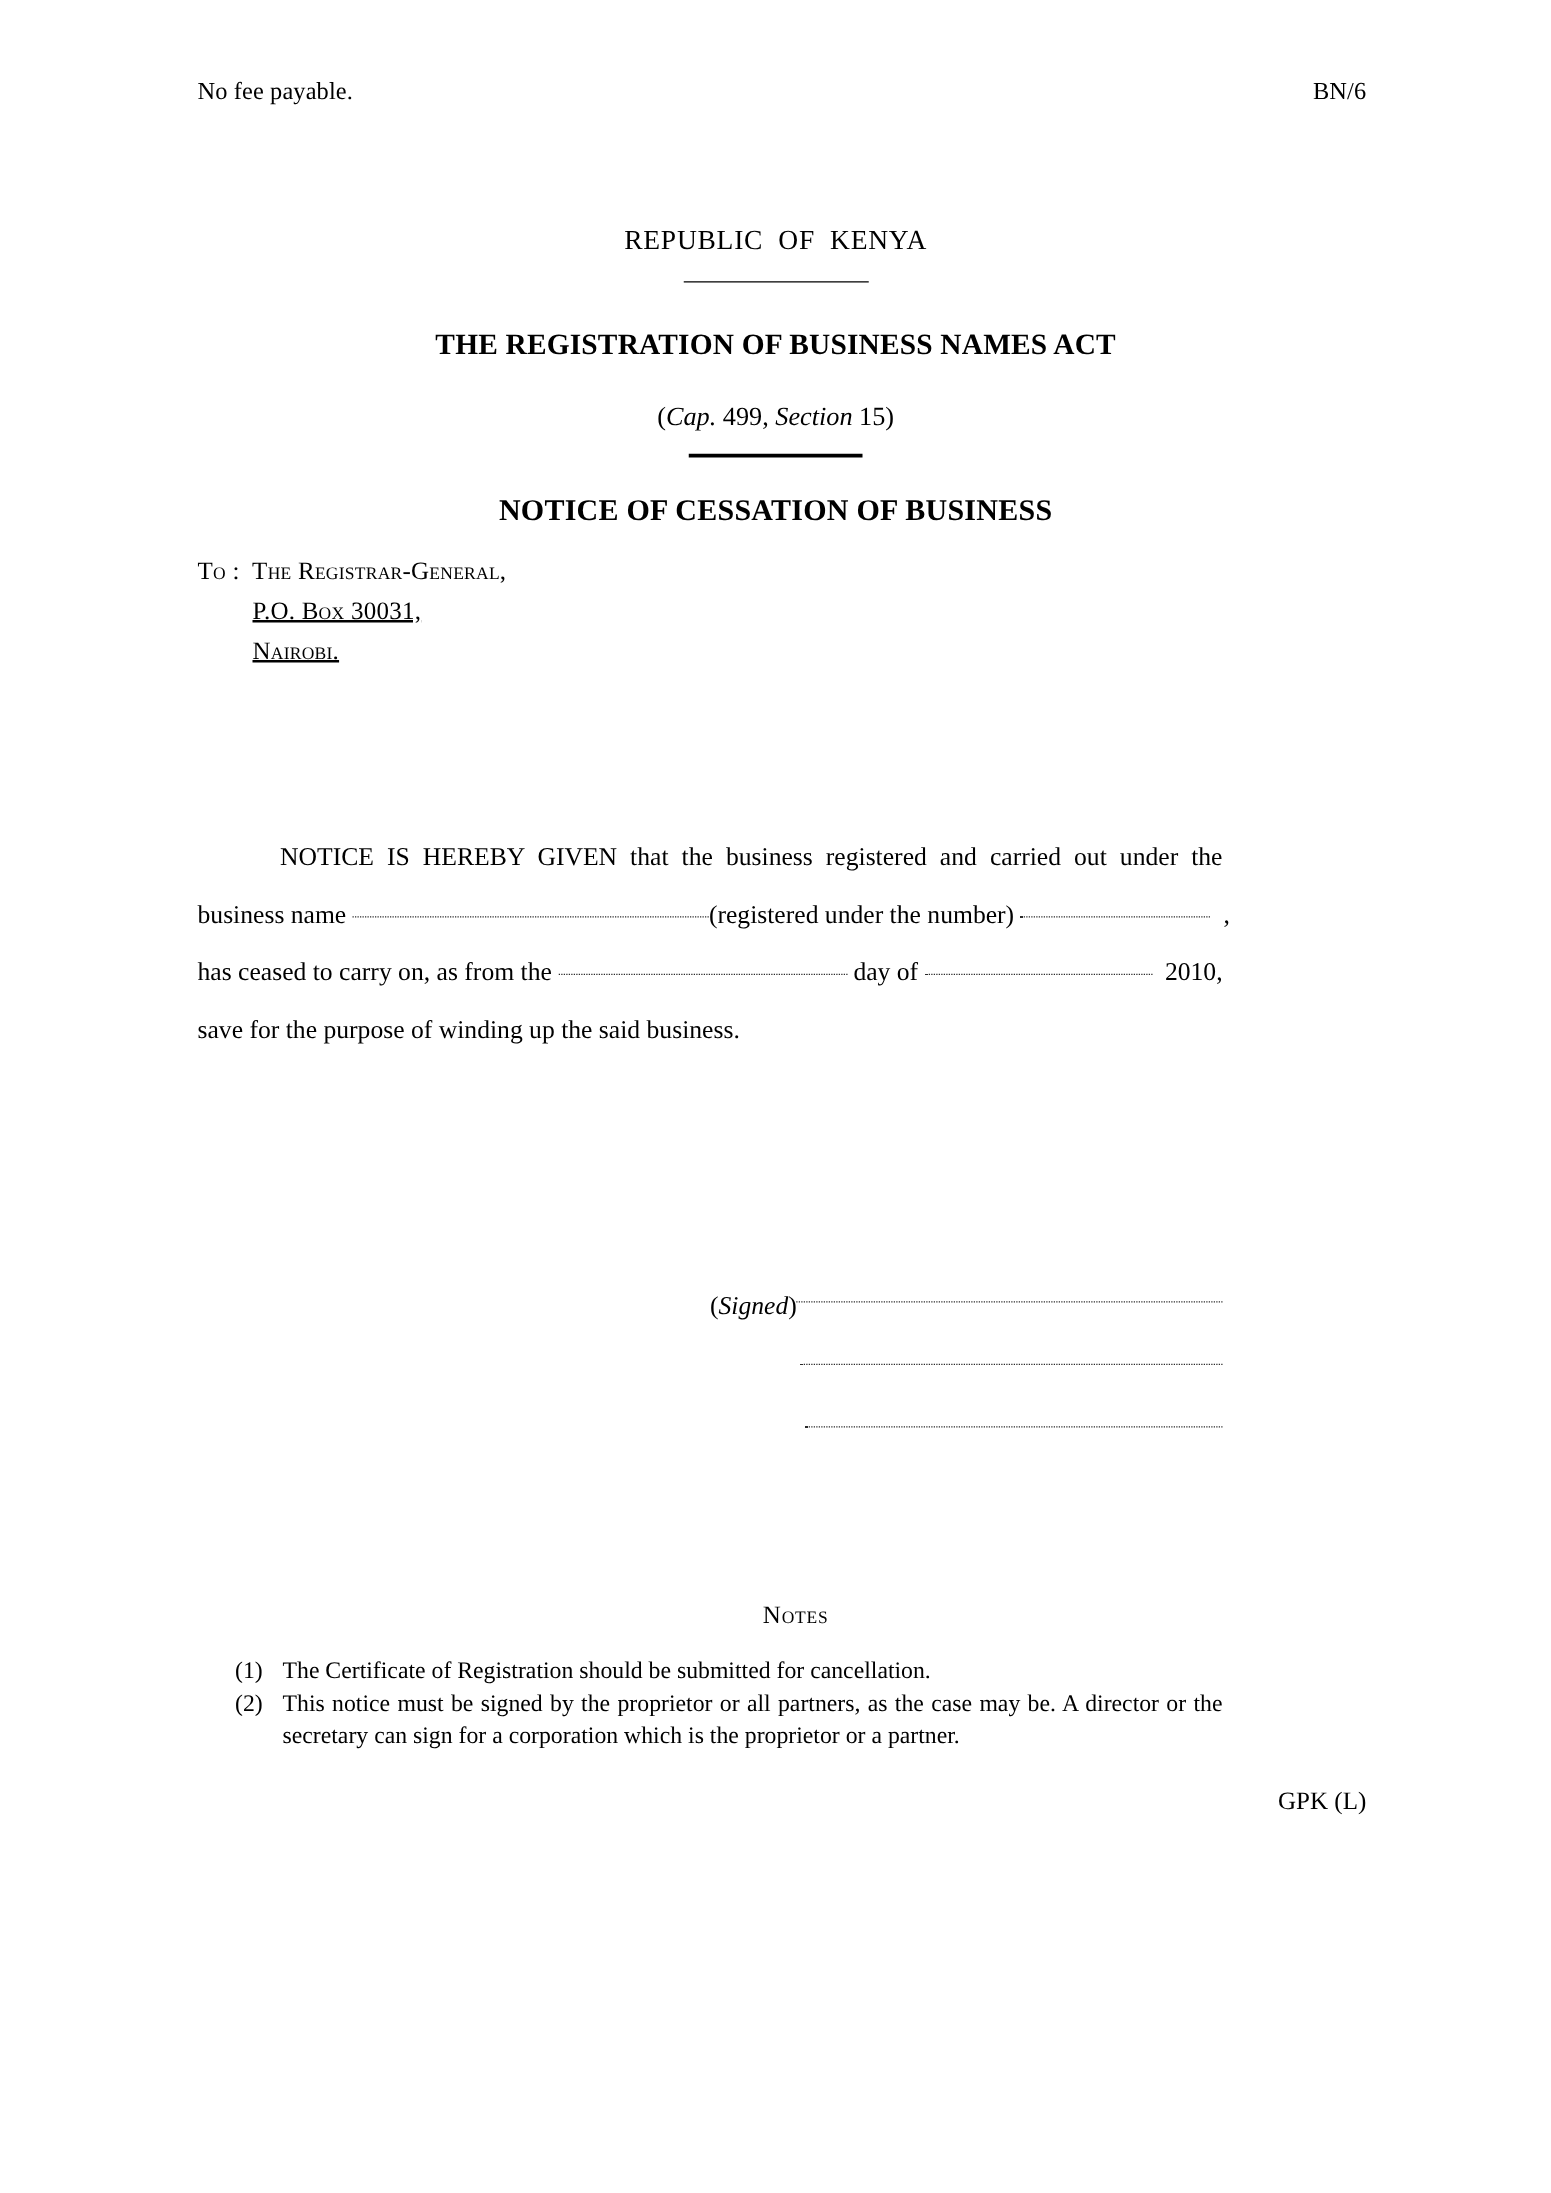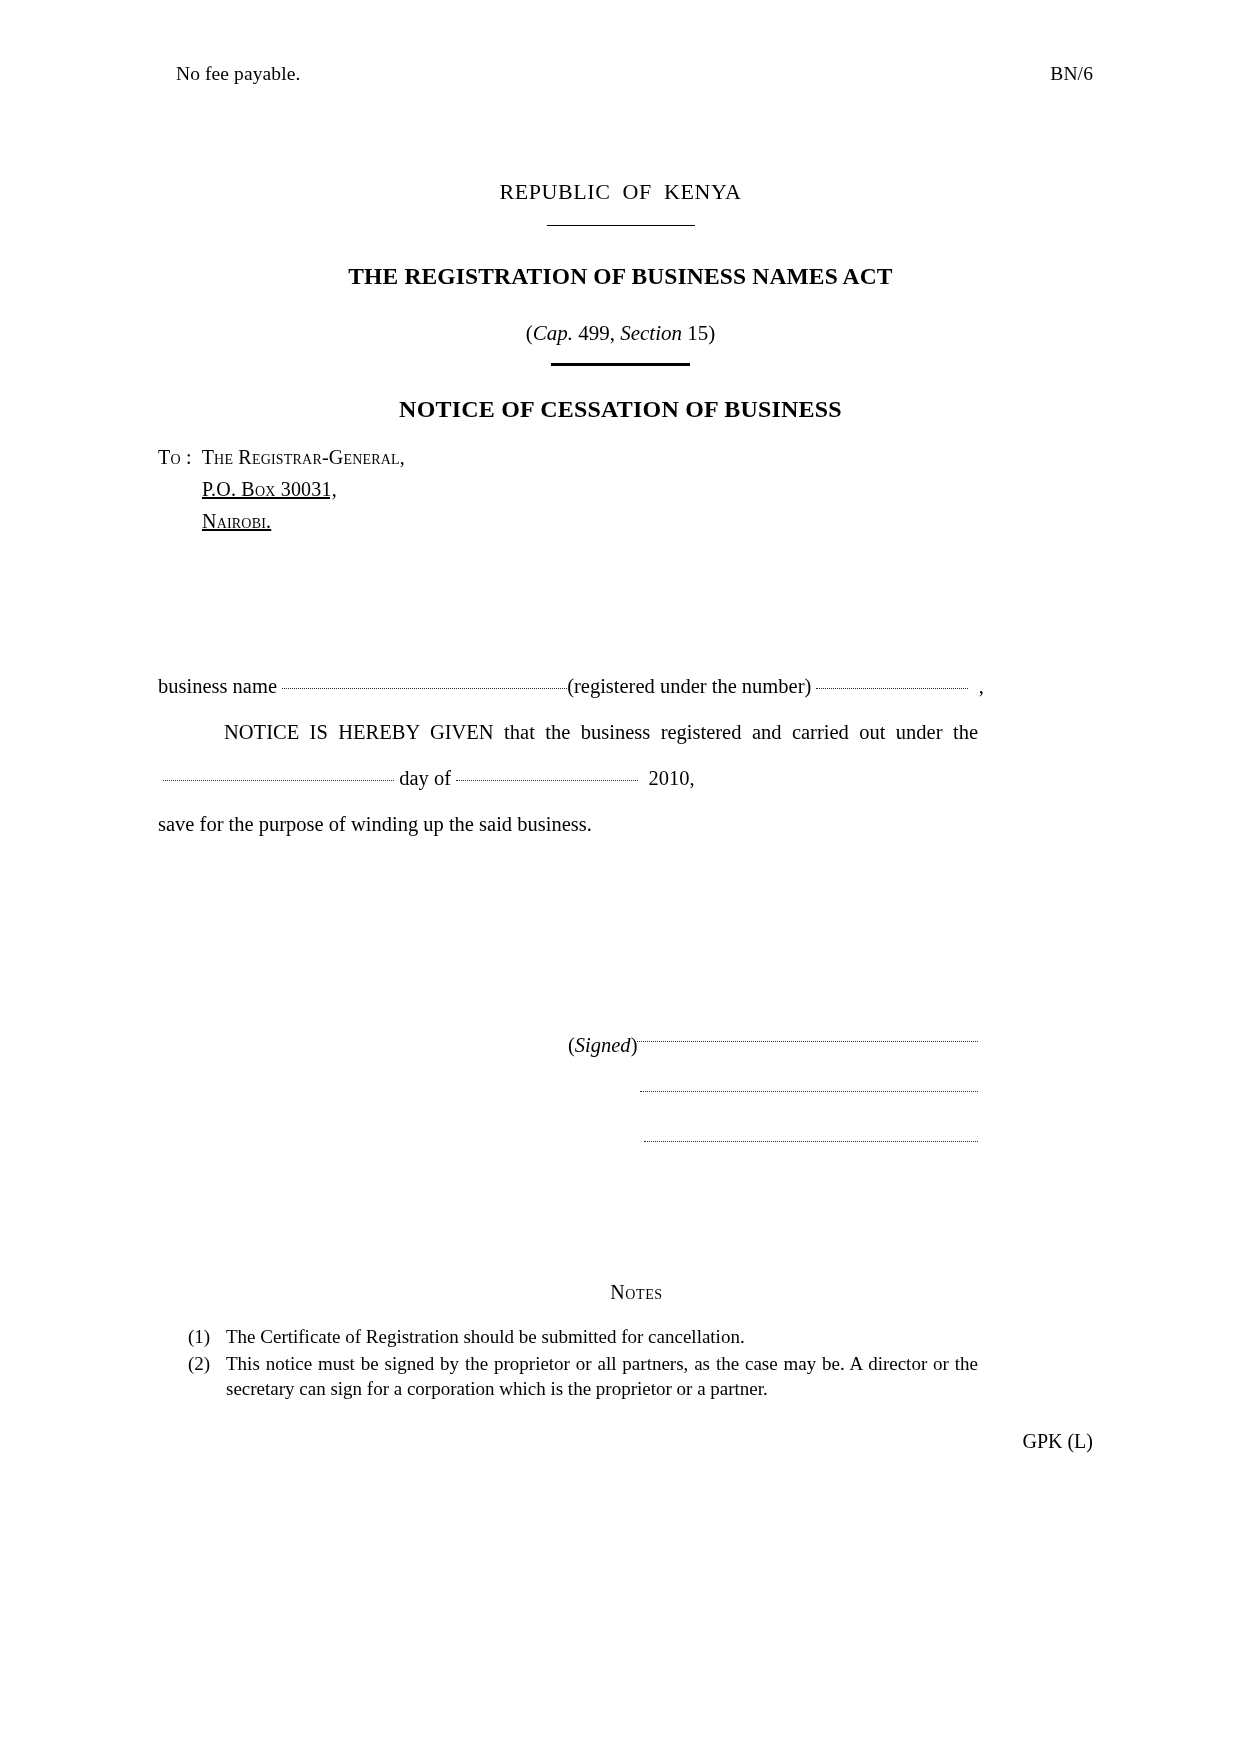--- a/index.html
+++ b/index.html
@@ -19,21 +19,21 @@
     margin: 0 auto;
     background: #ffffff;
     overflow: hidden;
     box-sizing: border-box;
   }
 
   
   .header-row {
     position: absolute;
     top: 62px;
-    left: 176px;
+    left: 158px;
     right: 148px;
     display: flex;
     justify-content: space-between;
     align-items: baseline;
     font-size: 19.5px;
     line-height: 1.2;
   }
   .header-left { letter-spacing: 0.1px; }
   .header-right { letter-spacing: 0.1px; }
 
@@ -227,34 +227,35 @@
   </div>
 
   <div class="address-block">
     <div class="addr-line"><span class="sc">To :</span><span class="nb">  </span><span class="sc">The Registrar-General,</span></div>
     <div class="addr-line addr-indent sc">P.O. Box 30031,</div>
     <div class="addr-line addr-indent sc">Nairobi.</div>
   </div>
 
   <div class="body-block">
 
+    <div class="body-line justify">NOTICE IS HEREBY GIVEN that the business registered and carried out under the</div>
+
     <div class="body-line">
       <span>business name</span>
       <span class="nb"> </span>
       <span class="dots" style="width:285px"></span>
       <span>(registered under the number)</span>
       <span class="nb"> </span>
       <span class="dots" style="width:152px"></span>
       <span class="nb">  </span>
       <span>,</span>
     </div>
 
-    <div class="body-line justify">NOTICE IS HEREBY GIVEN that the business registered and carried out under the</div>
-
     <div class="body-line">
+      <span>has ceased to carry on, as from the</span>
       <span class="nb"> </span>
       <span class="dots" style="width:231px"></span>
       <span class="nb"> </span>
       <span>day of</span>
       <span class="nb"> </span>
       <span class="dots" style="width:182px"></span>
       <span class="nb">  </span>
       <span>2010,</span>
     </div>
 

